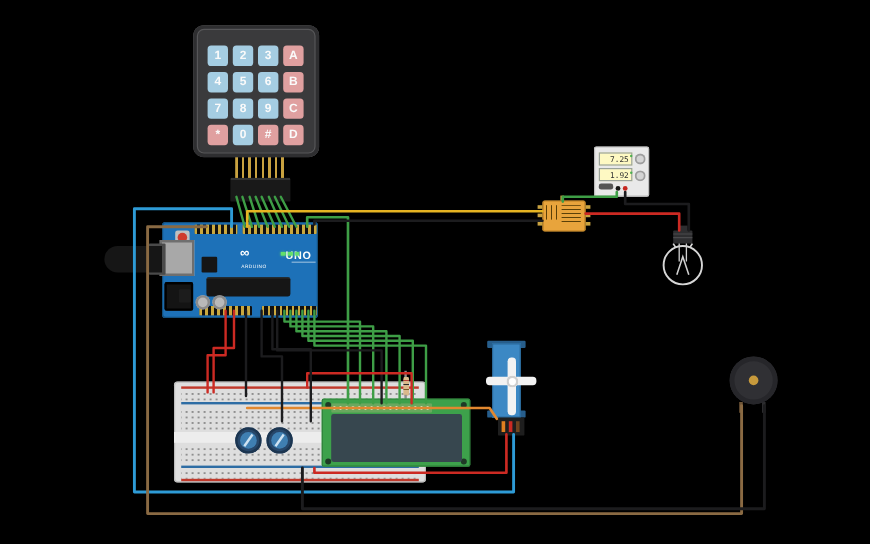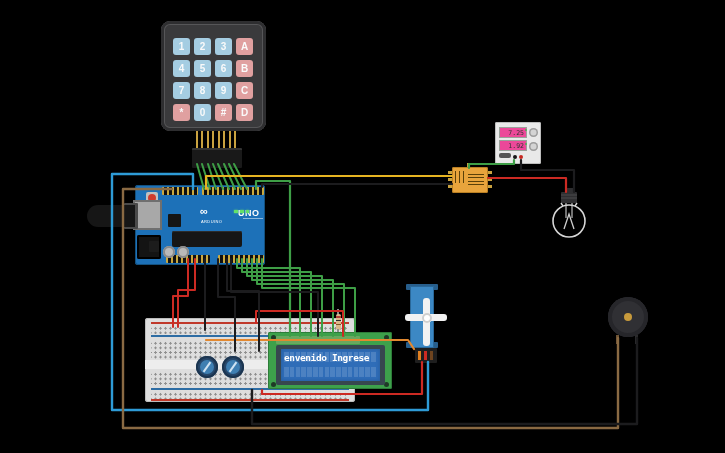--- a/index.html
+++ b/index.html
@@ -62,21 +62,21 @@
   .lcd-row{position:absolute;left:3px;width:93px;height:10px;
     background:repeating-linear-gradient(90deg,rgba(255,255,255,.14) 0 4.6px,transparent 4.6px 5.8px);}
   .lcd-text{position:absolute;left:3px;top:3px;width:93px;height:11px;color:#fff;
     font-family:"DejaVu Sans Mono",monospace;font-size:9.5px;font-weight:bold;letter-spacing:-.4px;
     white-space:pre;}
   .screw{width:5px;height:5px;border-radius:50%;background:#1f3a26;}
 
   
   .psu{left:495px;top:122px;width:46px;height:42px;background:#e9e9e9;border-radius:2px;
     box-shadow:inset 0 0 0 1px #bdbdbd;}
-  .psu-disp{left:4px;width:28px;height:11px;background:#ec4899;border:1px solid #9aa29a;
+  .psu-disp{left:4px;width:28px;height:11px;background:#fef9c3;border:1px solid #9aa29a;
     color:#333;font-family:"DejaVu Sans Mono",monospace;font-size:6.5px;line-height:11px;
     text-align:right;padding-right:2px;box-sizing:border-box;position:absolute;}
   .psu-knob{position:absolute;left:34px;width:9px;height:9px;border-radius:50%;
     background:#d4d4d4;box-shadow:inset 0 0 0 1.5px #9e9e9e;}
   .psu-led{position:absolute;left:30px;width:2px;height:2px;background:#4caf50;border-radius:50%;}
   .psu-btn{position:absolute;left:4px;top:31px;width:12px;height:5px;background:#555;border-radius:2px;}
   .term{position:absolute;width:4px;height:4px;border-radius:50%;top:33px;}
 
   
   .relay{left:452px;top:167px;width:36px;height:26px;background:#e8a43c;border-radius:2px;
@@ -144,25 +144,20 @@
     <span class="res-lead" style="top:20px;"></span>
   </div>
 
   <div class="abs lcd"></div>
   <div class="abs lcd-pins"></div>
   <div class="abs screw" style="left:271px;top:335px;"></div>
   <div class="abs screw" style="left:384px;top:335px;"></div>
   <div class="abs screw" style="left:271px;top:382px;"></div>
   <div class="abs screw" style="left:384px;top:382px;"></div>
   <div class="abs lcd-bezel"></div>
-  <div class="abs lcd-screen">
-    <span class="lcd-row" style="top:3px;"></span>
-    <span class="lcd-row" style="top:18px;"></span>
-    <span class="lcd-text">envenido Ingrese</span>
-  </div>
 
   <div class="abs arduino"></div>
   <div class="abs hdr" style="left:162px;top:187px;width:36px;height:8px;"></div>
   <div class="abs hdr" style="left:202px;top:187px;width:62px;height:8px;"></div>
   <div class="abs hdr" style="left:166px;top:255px;width:44px;height:8px;"></div>
   <div class="abs hdr" style="left:218px;top:255px;width:46px;height:8px;"></div>
   <div class="abs" style="left:146px;top:192px;width:12px;height:12px;background:#c0c0c0;border-radius:2px;"></div>
   <div class="abs" style="left:148px;top:194px;width:8px;height:8px;background:#cf3b2e;border-radius:50%;"></div>
   <div class="abs usb-port"></div>
   <div class="abs usb-shell"></div>

